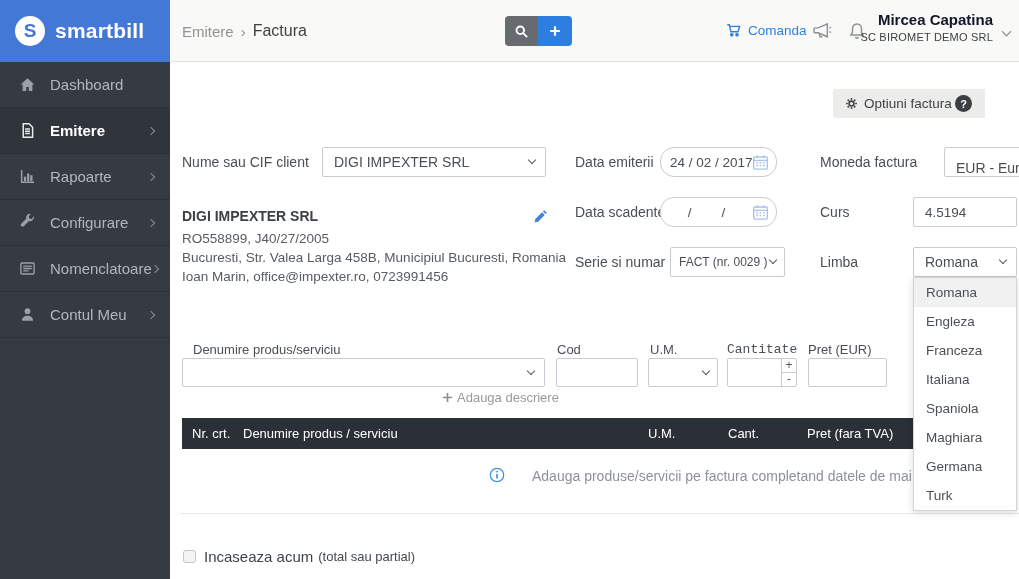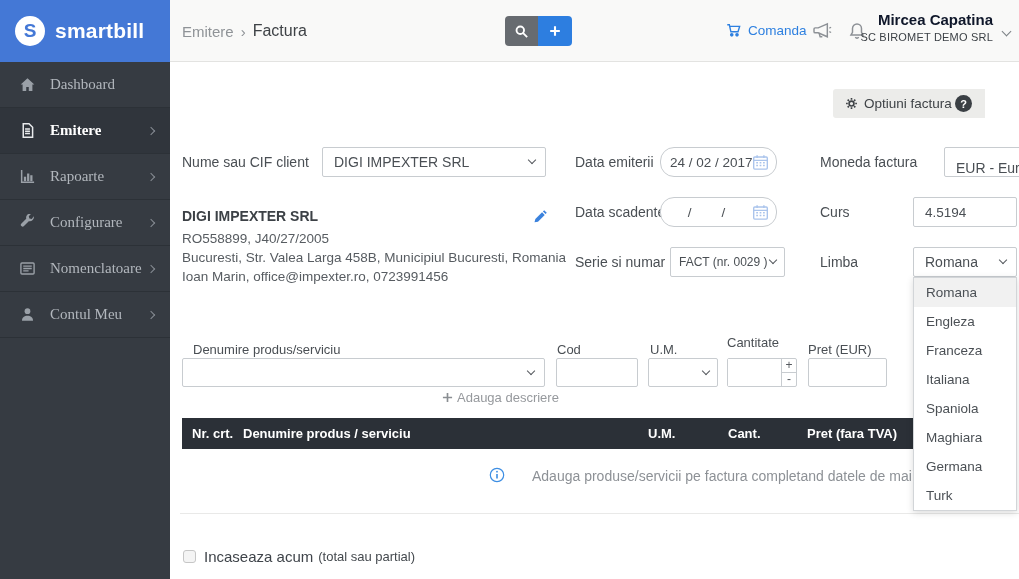--- a/index.html
+++ b/index.html
@@ -11,21 +11,21 @@
   .sidebar { position:absolute; left:0; top:0; width:170px; height:579px; background:#363b42; }
   .logo { height:62px; background:#4478d6; display:flex; align-items:center; padding-left:15px; cursor:pointer; }
   .logo-circle { width:30px; height:30px; border-radius:50%; background:#fff; color:#4478d6;
                  display:flex; align-items:center; justify-content:center; font-weight:bold; font-size:19px; }
   .logo-text { color:#fff; font-size:21px; font-weight:bold; margin-left:10px; letter-spacing:.2px; }
   .nav-item { height:46px; display:flex; align-items:center; padding:0 16px 0 18px;
               border-bottom:1px solid #2c3137; color:#b2b7bd; font-size:15px; cursor:pointer; }
   .nav-item .nicon { width:19px; height:17px; margin-right:13px; color:#9aa0a7; flex:none; }
   .nav-item.active { background:#30353c; color:#ffffff; font-weight:bold; }
   .nav-item.active .nicon { color:#e8eaec; }
-  .nav-label { flex:1;font-family:Liberation Serif, serif; }
+  .nav-label { flex:1; }
   .chev-right { width:6px; height:6px; border-top:1.6px solid #878d94; border-right:1.6px solid #878d94;
                 transform:rotate(45deg); flex:none; }
 
   
   .topbar { position:absolute; left:170px; top:0; width:849px; height:62px; background:#f9f9f8;
             border-bottom:1px solid #e3e3e1; }
   .breadcrumb { position:absolute; left:12px; top:0; height:62px; display:flex; align-items:center;
                 gap:7px; font-size:15px; }
   .bc-section { color:#8f9397; cursor:pointer; }
   .bc-sep { color:#8f9397; }
@@ -93,21 +93,21 @@
   .qty-stepper { position:absolute; right:0; top:0; width:15px; height:100%; border-left:1px solid #c8ccd0;
                  display:flex; flex-direction:column; }
   .qty-btn { flex:1; font-size:12px; color:#55595e; text-align:center; line-height:13px; cursor:pointer; }
   .qty-btn.plus { border-bottom:1px solid #c8ccd0; }
   .adauga { position:absolute; left:272px; top:327px; display:flex; align-items:center; gap:4px;
             font-size:13px; color:#96999d; cursor:pointer; }
   .plus-ic { width:11px; height:11px; color:#8a8e92; }
 
   
   .tbl-head { position:absolute; left:12px; top:355px; width:735px; height:31px; background:#2b3037;
-              color:#fff; font-size:13px; font-weight:bold; }
+              color:#fff; font-size:13px; font-weight:normal; }
   .tbl-head span { position:absolute; line-height:31px; white-space:nowrap; }
   .th-nr { left:10px; } .th-den { left:61px; } .th-um { left:466px; } .th-cant { left:546px; } .th-pret { left:625px; }
 
   .empty-row { position:absolute; left:0; top:403px; width:735px; }
   .info-ic { position:absolute; left:319px; top:1px; width:16px; height:16px; }
   .empty-msg { position:absolute; left:362px; top:2px; font-size:14px; color:#8d9196; white-space:nowrap; }
 
   .divider { position:absolute; left:10px; top:450px; width:839px; height:1px; background:#e9e9e8; }
 
   
@@ -363,21 +363,21 @@
 
     <div class="plabel" style="left:387px; top:279px;">Cod</div>
     <input class="inp" style="left: 386px; top: 295px; width: 82px; height: 29px;">
 
     <div class="plabel" style="left:480px; top:279px;">U.M.</div>
     <div class="box" style="left:478px; top:295px; width:70px; height:29px;">
       <span class="val"></span>
       <span class="caret-dn" style="margin-right:8px;"></span>
     </div>
 
-    <div class="plabel" style="left:557px; top:272px;">Cantitate</div>
+    <div class="plabel" style="left:557px; top:279px;font-family:Liberation Mono, monospace;">Cantitate</div>
     <div class="qty-wrap">
       <input class="qty-input" style="">
       <div class="qty-stepper">
         <div class="qty-btn plus">+</div>
         <div class="qty-btn">-</div>
       </div>
     </div>
 
     <div class="plabel" style="left:638px; top:279px;">Pret (EUR)</div>
     <input class="inp" style="left: 638px; top: 295px; width: 79px; height: 29px;">

